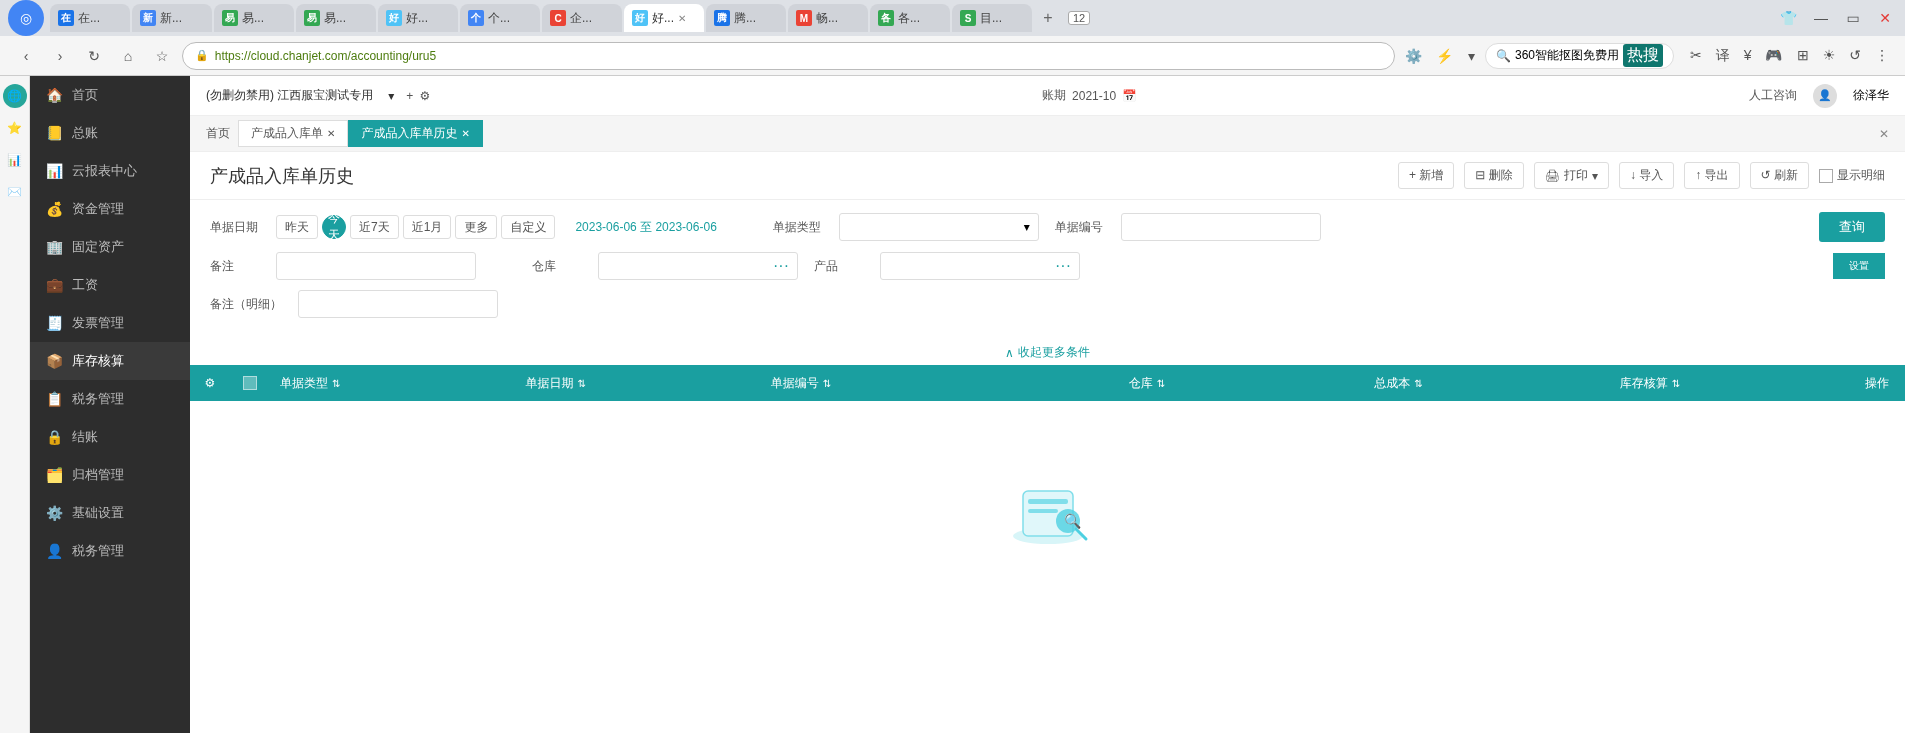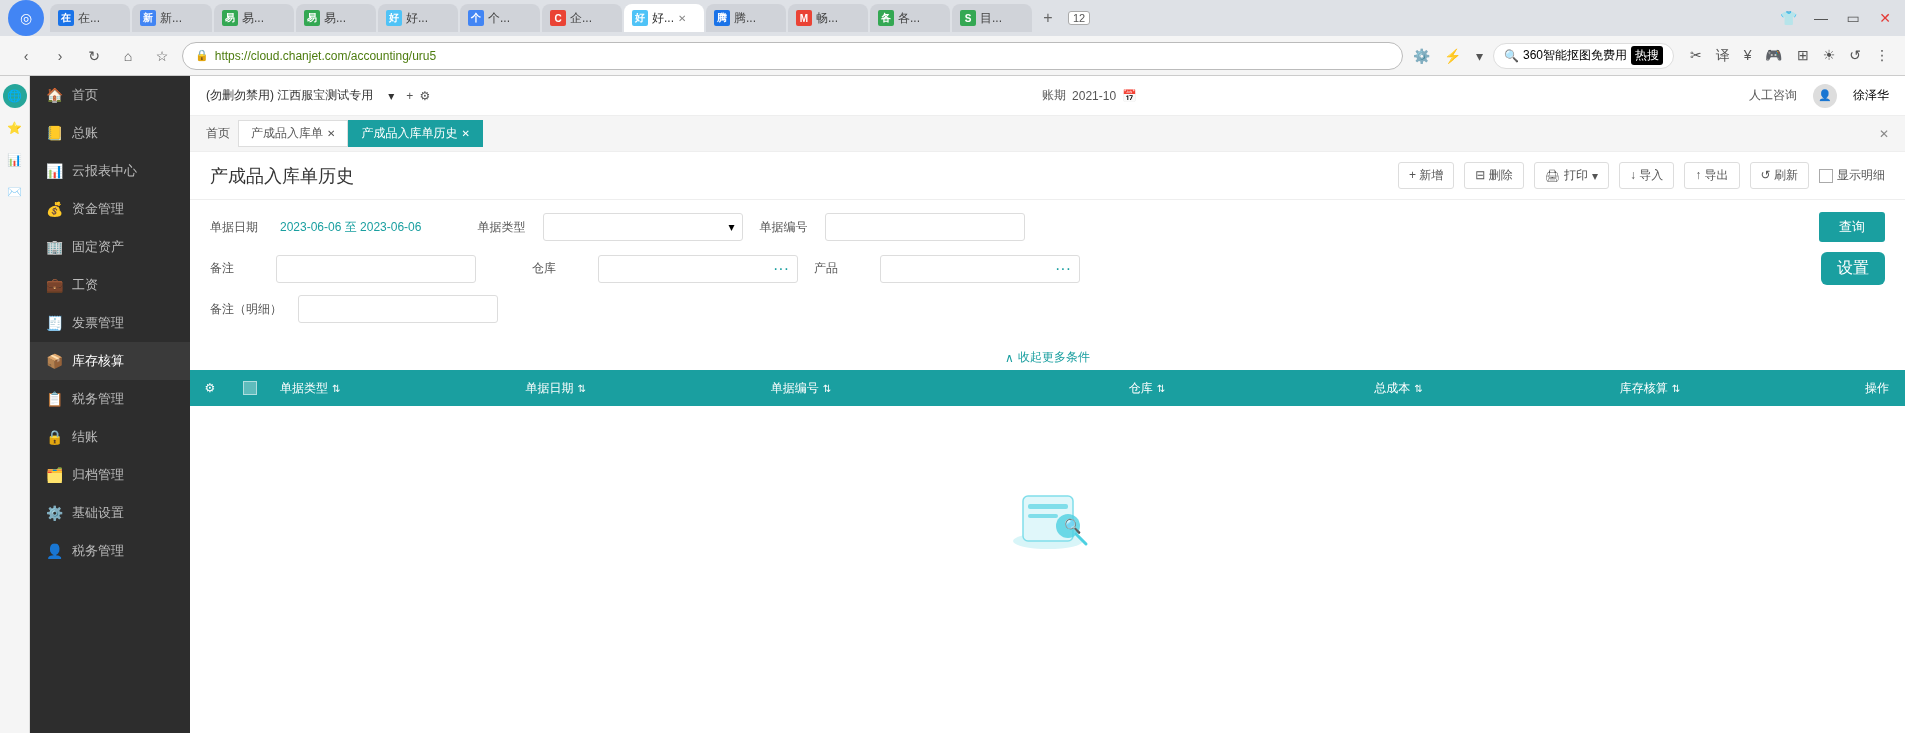--- a/index.html
+++ b/index.html
@@ -18,21 +18,21 @@
     .win-btn { width: 24px; height: 24px; display: flex; align-items: center; justify-content: center; cursor: pointer; font-size: 14px; color: #555; }
 
     
     .address-bar { display: flex; align-items: center; height: 40px; background: #f5f5f5; padding: 0 12px; gap: 6px; border-bottom: 1px solid #ccc; }
     .nav-btn { width: 28px; height: 28px; display: flex; align-items: center; justify-content: center; cursor: pointer; color: #555; font-size: 14px; border-radius: 50%; }
     .address-input { flex: 1; height: 28px; border: 1px solid #bbb; border-radius: 14px; padding: 0 12px; font-size: 12px; background: #fff; color: #333; display: flex; align-items: center; gap: 6px; }
     .address-text { color: #4d7c0f; font-size: 12px; }
     .lock-icon { color: #4caf50; font-size: 11px; }
     .toolbar-icon { cursor: pointer; color: #555; font-size: 14px; padding: 4px; }
     .search-bar { display: flex; align-items: center; background: #fff; border: 1px solid #ddd; border-radius: 14px; padding: 2px 10px; gap: 4px; height: 26px; }
-    .hot-badge { background: #000000; color: #fff; font-size: 12px; padding: 1px 4px; border-radius: 3px; }
+    .hot-badge { background: #0f766e; color: #fff; font-size: 16px; padding: 1px 4px; border-radius: 3px; }
 
     
     .app-layout { display: flex; height: calc(100vh - 76px); }
 
     
     .icon-sidebar { width: 30px; background: #f5f5f5; border-right: 1px solid #ddd; display: flex; flex-direction: column; align-items: center; padding: 8px 0; gap: 8px; }
     .icon-sidebar-item { width: 24px; height: 24px; display: flex; align-items: center; justify-content: center; cursor: pointer; border-radius: 4px; }
 
     
     .nav-sidebar { width: 160px; background: #2d2d2d; color: #ccc; display: flex; flex-direction: column; }
@@ -75,21 +75,21 @@
     .date-btn { padding: 2px 8px; border: 1px solid #ddd; background: #fff; border-radius: 3px; cursor: pointer; font-size: 12px; color: #555; }
     .date-btn.active { background: #1a9fa0; color: #fff; border-color: #1a9fa0; border-radius: 50%; width: 24px; height: 24px; display: flex; align-items: center; justify-content: center; padding: 0; }
     .date-range { color: #1a9fa0; font-size: 12px; margin-left: 4px; }
     .filter-select { min-width: 200px; height: 28px; border: 1px solid #ddd; border-radius: 3px; padding: 0 8px; font-size: 12px; display: flex; align-items: center; justify-content: space-between; cursor: pointer; }
     .filter-input { min-width: 200px; height: 28px; border: 1px solid #ddd; border-radius: 3px; padding: 0 8px; font-size: 12px; }
     .filter-dots { color: #1a9fa0; font-size: 16px; cursor: pointer; }
     .collapse-btn { display: flex; align-items: center; gap: 4px; color: #1a9fa0; font-size: 12px; cursor: pointer; margin: 4px auto; width: fit-content; }
 
     
     .query-btn { background: #1a9fa0; color: #fff; border: none; padding: 6px 20px; border-radius: 3px; cursor: pointer; font-size: 13px; }
-    .settings-btn { background: #1a9fa0; color: #fff; border: none; padding: 6px 16px; border-radius: 6px; cursor: pointer; font-size: 16px; }
+    .settings-btn { background: #1a9fa0; color: #fff; border: none; padding: 6px 16px; border-radius: 0; cursor: pointer; font-size: 10px; }
 
     
     .table-area { background: #fff; margin: 0; flex: 1; overflow: auto; }
     .table-header { background: #1a9fa0; display: flex; align-items: center; height: 36px; }
     .th { color: #fff; font-size: 12px; padding: 0 10px; display: flex; align-items: center; gap: 4px; cursor: pointer; white-space: nowrap; }
     .th-sort { font-size: 10px; }
     .th-gear { width: 40px; justify-content: center; }
     .th-check { width: 40px; justify-content: center; }
     .th-ops { margin-left: auto; padding-right: 16px; }
 
@@ -330,20 +330,28 @@
           <span>显示明细</span>
         </div>
       </div>
     </div>
 
     <div class="filter-section">
       <div style="padding: 12px 20px;">
 
         <div class="filter-row">
           <span class="filter-label">单据日期</span>
+          <div class="date-btns">
+            <button class="date-btn">昨天</button>
+            <button class="date-btn active">今天</button>
+            <button class="date-btn">近7天</button>
+            <button class="date-btn">近1月</button>
+            <button class="date-btn">更多</button>
+            <button class="date-btn">自定义</button>
+          </div>
           <span class="date-range">2023-06-06 至 2023-06-06</span>
 
           <span class="filter-label" style="margin-left:40px;">单据类型</span>
           <div class="filter-select">
             <span></span>
             <span>▾</span>
           </div>
 
           <span class="filter-label">单据编号</span>
           <input class="filter-input" type="text" style="">

